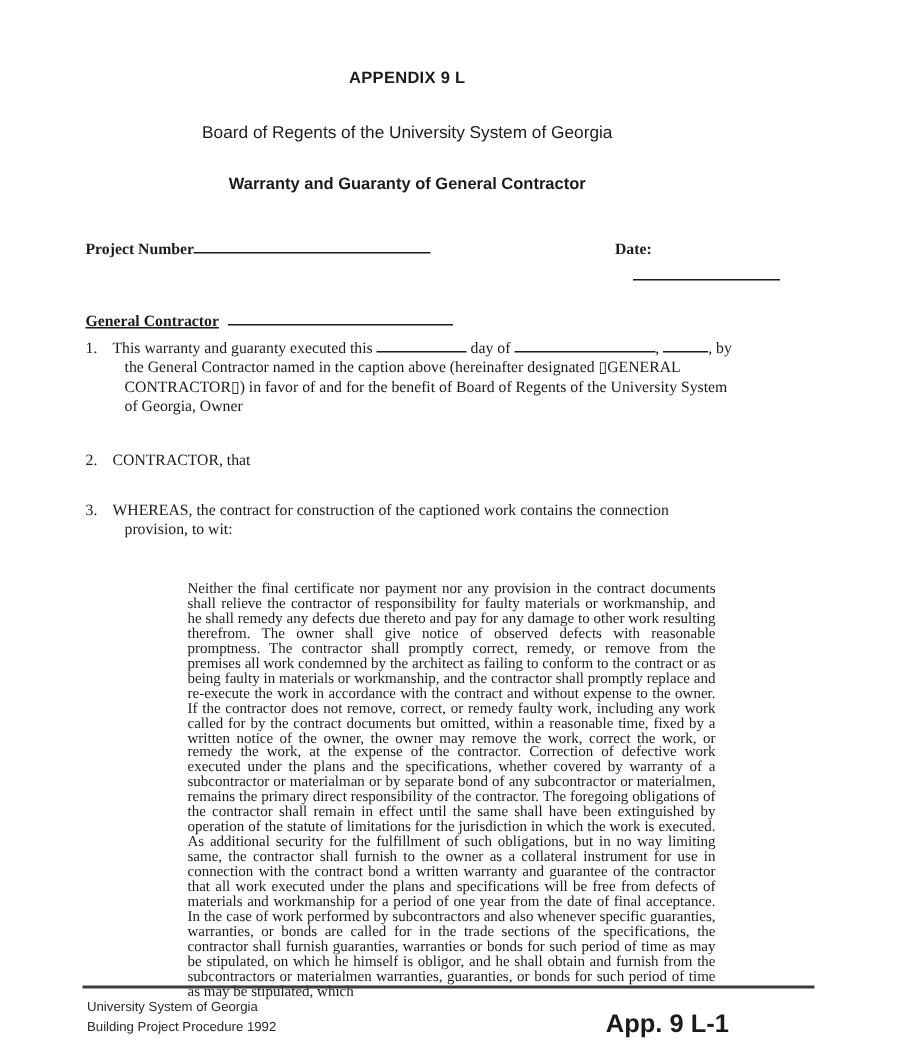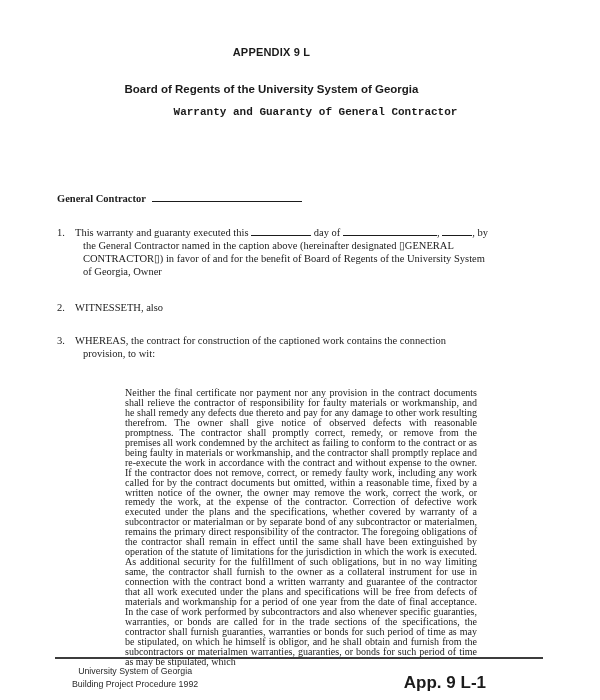--- a/index.html
+++ b/index.html
@@ -8,82 +8,88 @@
     position:relative;
     width:543px; height:700px;
     background:#ffffff;
     color:#1b1b1b;
     font-family:"Liberation Serif", serif;
     overflow:hidden;
   }
   
   .center-line { position:absolute; left:0; width:100%; text-align:center; }
   .appendix-title { top:46px; font-family:"Liberation Sans", sans-serif; font-weight:bold; font-size:11px; letter-spacing:0.2px; }
-  .org-title      { top:83px; font-family:"Liberation Sans", sans-serif; font-weight:bold; font-size:11.5px; }
-  .doc-title      { top:106px; font-family:Liberation Mono, monospace; font-weight:bold; font-size:11px;margin-left:44px; }
+  .org-title      { top:83px; font-family:"Liberation Sans", sans-serif; font-weight:normal; font-size:11.5px; }
+  .doc-title      { top:117px; font-family:Liberation Sans, sans-serif; font-weight:bold; font-size:11px; }
   
   .form-row { position:absolute; left:57px; right:55px; height:14px; }
   .form-row .label { font-weight:bold; font-size:10.5px; }
   .blank {
     display:inline-block;
     height:11px;
     border-bottom:1px solid #1b1b1b;
     vertical-align:baseline;
   }
   .fr-right { position:absolute; top:0; }
-  .row-1 { top:156px; } .row-2 { top:178px; } .row-3 { top:188px; }
+  .row-1 { top:156px; } .row-2 { top:178px; } .row-3 { top:204px;text-decoration:underline; }
   .row-1 .fr-right { left:353px; } .row-2 .fr-right { left:281px; }
   .w158{width:158px;} .w167{width:167px;} .w150{width:150px;}
   .w98{width:98px;} .w120{width:120px;}
   .gap10{margin-left:12px;} .gap6{margin-left:6px;}
   
   .list-item { position:absolute; left:57px; right:55px; display:flex; font-size:10.5px; line-height:13px; }
   .list-item .num { width:18px; flex:0 0 18px; }
   .li-body { flex:1; padding-left:8px; text-indent:-8px; }
   .item-1 { top:226px; } .item-2 { top:301px; } .item-3 { top:334px; }
   .inline-blank { display:inline-block; border-bottom:1px solid #1b1b1b; height:9px; }
   .bw60{width:60px;} .bw94{width:94px;} .bw30{width:30px;}
   
   .provision {
     position:absolute; left:125px; top:388px; width:352px;
     font-size:10px; line-height:9.95px;
     text-align:justify;
   }
   
   .footer-rule { position:absolute; left:55px; width:490px; top:657px; height:2px; background:#3c3c3c; }
   .footer-left {
-    position:absolute; left:72px; top:665px;
-    font-family:"Liberation Sans", sans-serif; font-size:8.8px; line-height:13px; color:#2a2a2a;text-align:center;
+    position:absolute; left:58px; top:665px;
+    font-family:"Liberation Sans", sans-serif; font-size:8.8px; line-height:13px; color:#2a2a2a;
   }
   .page-ref {
     position:absolute; right:57px; top:673px;
     font-family:"Liberation Sans", sans-serif; font-weight:bold; font-size:17px;
   }
 </style>
 </head>
 <body>
 
 <div class="page">
 
   <div class="center-line appendix-title">APPENDIX 9 L</div>
   <div class="center-line org-title">Board of Regents of the University System of Georgia</div>
   <div class="center-line doc-title">Warranty and Guaranty of General Contractor</div>
 
+  <div class="form-row row-1">
+    <span class="label">Project Number</span><span class="blank w158"></span>
+    <span class="fr-right">
+      <span class="label">Date:</span><span class="blank w98 gap10"></span>
+    </span>
+  </div>
   <div class="form-row row-3">
     <span class="label">General Contractor</span><span class="blank w150 gap6"></span>
   </div>
 
   <div class="list-item item-1">
     <span class="num">1.</span>
     <div class="li-body"><span>This warranty and guaranty executed this </span><span class="inline-blank bw60"></span><span> day of </span><span class="inline-blank bw94"></span><span>, </span><span class="inline-blank bw30"></span><span>, by the General Contractor named in the caption above (hereinafter designated ▯GENERAL CONTRACTOR▯) in favor of and for the benefit of Board of Regents of the University System of Georgia, Owner</span></div>
   </div>
 
   <div class="list-item item-2">
     <span class="num">2.</span>
-    <div class="li-body">WITNESSETH, also</div>
+    <div class="li-body">CONTRACTOR, that</div>
   </div>
 
   <div class="list-item item-3">
     <span class="num">3.</span>
     <div class="li-body">WHEREAS, the contract for construction of the captioned work contains the connection provision, to wit:</div>
   </div>
 
   <div class="provision">Neither the final certificate nor payment nor any provision in the contract documents shall relieve the contractor of responsibility for faulty materials or workmanship, and he shall remedy any defects due thereto and pay for any damage to other work resulting therefrom.  The owner shall give notice of observed defects with reasonable promptness.  The contractor shall promptly correct, remedy, or remove from the premises all work condemned by the architect as failing to conform to the contract or as being faulty in materials or workmanship, and the contractor shall promptly replace and re-execute the work in accordance with the contract and without expense to the owner.  If the contractor does not remove, correct, or remedy faulty work, including any work called for by the contract documents but omitted, within a reasonable time, fixed by a written notice of the owner, the owner may remove the work, correct the work, or remedy the work, at the expense of the contractor.  Correction of defective work executed under the plans and the specifications, whether covered by warranty of a subcontractor or materialman or by separate bond of any subcontractor or materialmen, remains the primary direct responsibility of the contractor.  The foregoing obligations of the contractor shall remain in effect until the same shall have been extinguished by operation of the statute of limitations for the jurisdiction in which the work is executed.  As additional security for the fulfillment of such obligations, but in no way limiting same, the contractor shall furnish to the owner as a collateral instrument for use in connection with the contract bond a written warranty and guarantee of the contractor that all work executed under the plans and specifications will be free from defects of materials and workmanship for a period of one year from the date of final acceptance.  In the case of work performed by subcontractors and also whenever specific guaranties, warranties, or bonds are called for in the trade sections of the specifications, the contractor shall furnish guaranties, warranties or bonds for such period of time as may be stipulated, on which he himself is obligor, and he shall obtain and furnish from the subcontractors or materialmen warranties, guaranties, or bonds for such period of time as may be stipulated, which</div>
 
   <div class="footer-rule"></div>

